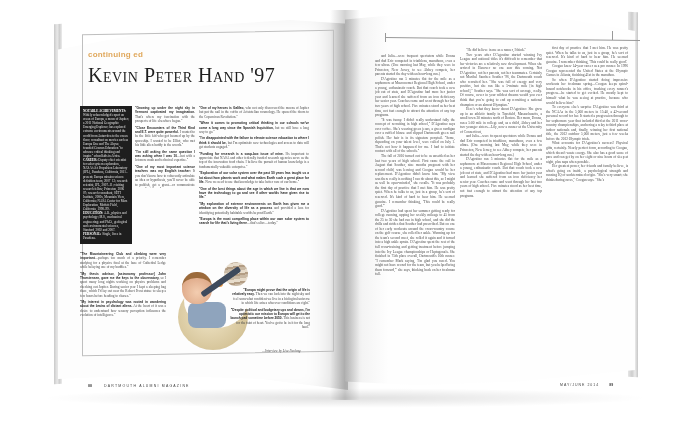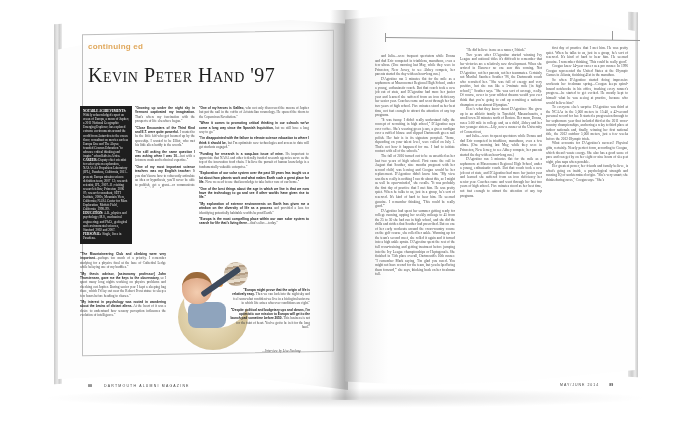--- a/index.html
+++ b/index.html
@@ -18,21 +18,21 @@
   .page-left { left: 58px; top: 20px; width: 290px; height: 370px;
     clip-path: polygon(0 8%, 40% 2%, 80% 0%, 100% 1%, 100% 100%, 70% 97%, 30% 96%, 0 97%);
     box-shadow: inset -30px 0 30px -20px rgba(0,0,0,0.25); }
   .page-right { left: 345px; top: 8px; width: 290px; height: 385px;
     clip-path: polygon(0 3%, 30% 1%, 70% 2%, 100% 6%, 100% 94%, 60% 97%, 25% 98%, 0 97%);
     background: linear-gradient(90deg,#d8d8d8 0%,#f4f4f4 6%,#fefefe 15%,#fefefe 100%); }
 
   .frame { position: absolute; left: 30px; top: 30px; width: 240px; height: 320px;
     border: 1px solid #bfbfbf; }
 
-  .section-label { position: absolute; left: 88px; top: 42px; font-family: "Liberation Sans", sans-serif;
+  .section-label { position: absolute; left: 88px; top: 50px; font-family: "Liberation Sans", sans-serif;
     font-weight: bold; font-size: 8px; color: #e0a85c; letter-spacing: 0.2px; }
   .headline { position: absolute; left: 88px; top: 64px; font-size: 20px; font-variant: small-caps;
     color: #1e1e1e; letter-spacing: 0.5px; }
   .subhead { position: absolute; left: 175px; top: 82px; font-size: 7.5px; font-weight: bold;
     color: #2e6fa8; }
 
   .sidebar-box { position: absolute; left: 80px; top: 106px; width: 52px; height: 138px;
     background: #1e1e1e; color: #e6e6e6; font-size: 3.2px; line-height: 4.1px; padding: 3px; overflow: hidden; }
   .sidebar-box b { color: #fff; }
 

